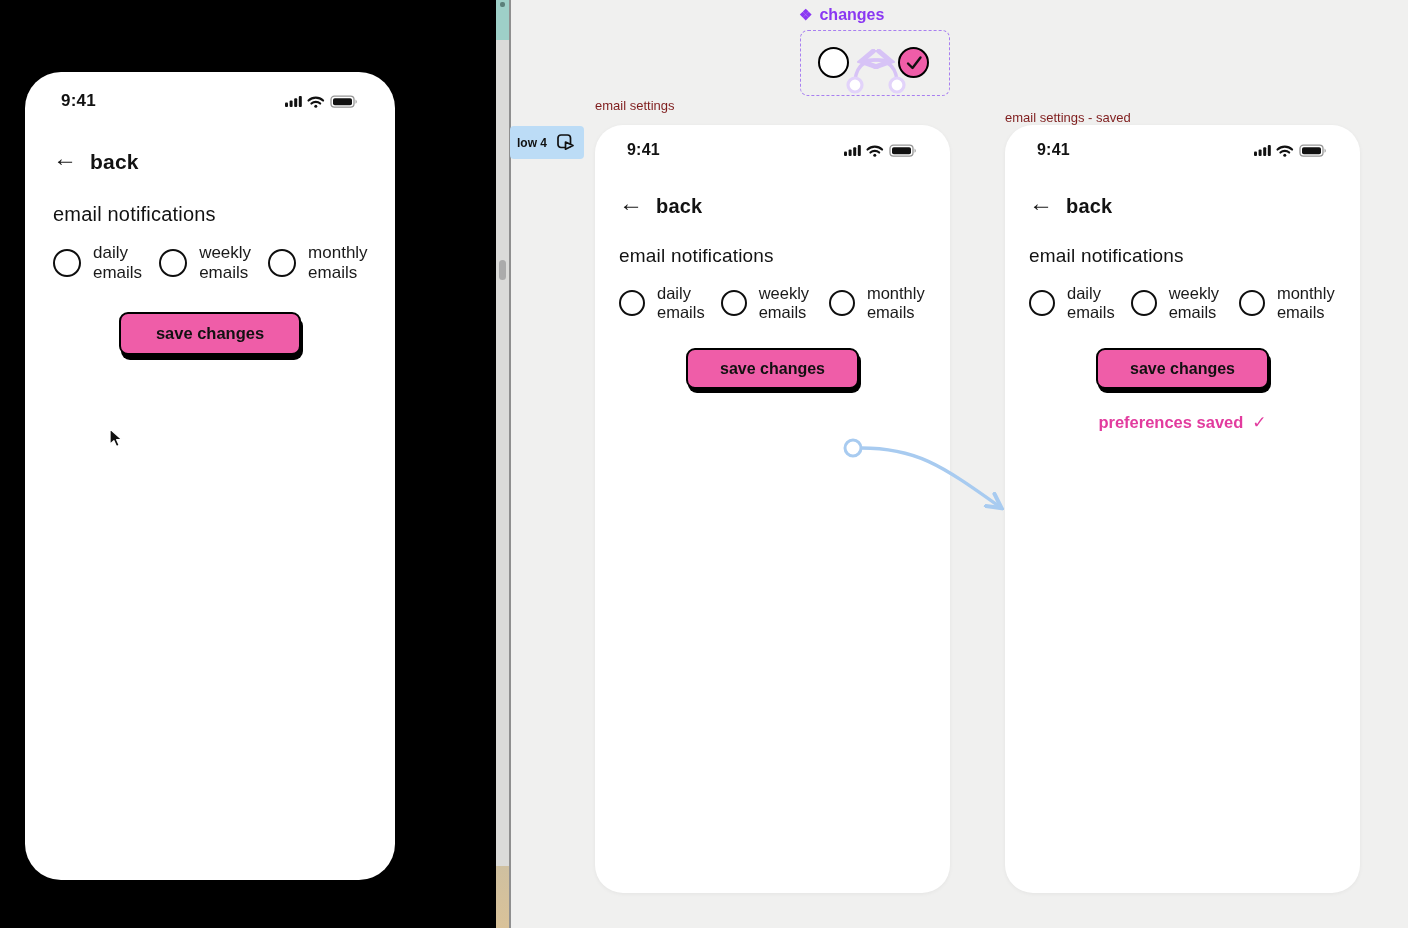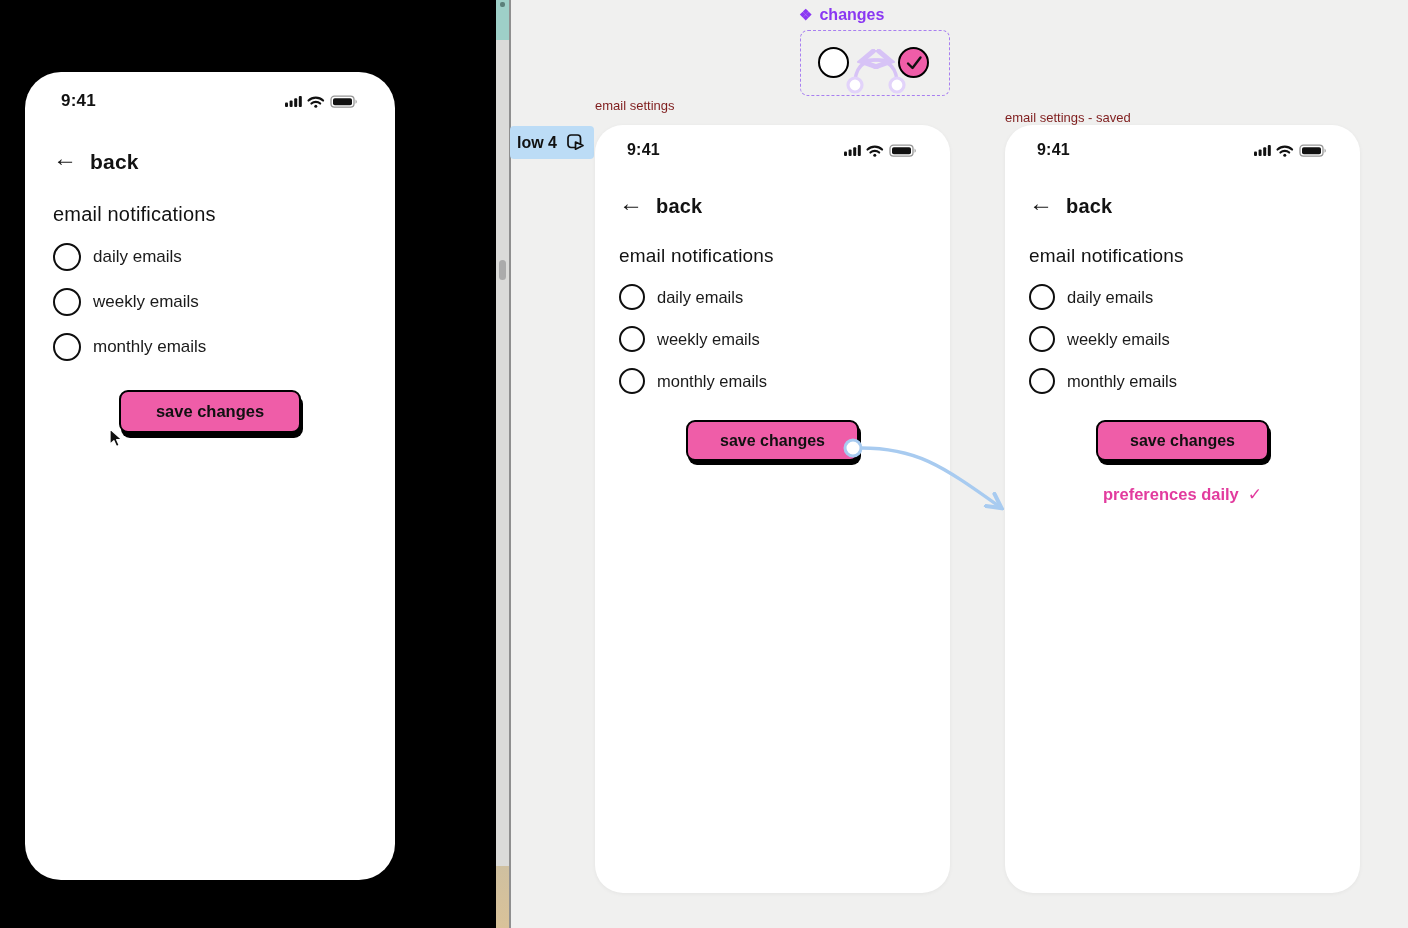--- a/index.html
+++ b/index.html
@@ -34,21 +34,21 @@
 
   
   .screen { position:relative; height:100%; padding:14px 24px 0; }
   .statusbar { display:flex; justify-content:space-between; align-items:center; height:22px; padding:0 8px; }
   .time { font-weight:700; font-size:16px; letter-spacing:.2px; }
   .sicons { display:flex; align-items:center; }
   .backrow { margin-top:26px; display:flex; align-items:center; gap:13px; }
   .back-arrow { font-size:24px; font-weight:700; line-height:20px; }
   .back-label { font-size:20px; font-weight:700; letter-spacing:.2px;margin-top:8px; }
   .heading { margin-top:27px; font-size:19px; font-weight:400; letter-spacing:.2px; }
-  .opts { margin-top:17px; display:flex; flex-direction:column; gap:16px; }
+  .opts { margin-top:17px; display:flex; flex-direction:row; gap:16px; }
   .opt { display:flex; align-items:center; gap:12px; }
   .radio { width:26px; height:26px; border:2.5px solid #0e0e0e; border-radius:50%; background:#fff; flex:none; }
   .opt-label { font-size:16.5px; color:#1a1a1a; }
   .save-btn { margin:26px auto 0; display:block; width:173px; height:41px;
               background:#ef5da8; border:2px solid #000; border-radius:9px;
               box-shadow:2px 4px 0 #000; font-size:16px; font-weight:700;
               font-family:"Liberation Sans",sans-serif; color:#111; cursor:pointer; }
   .confirm { margin-top:23px; display:flex; justify-content:center; align-items:center; gap:9px;
              color:#e23b9e; font-weight:700; font-size:16.5px; }
   .confirm .check { font-size:17px; font-weight:400; }
@@ -73,21 +73,21 @@
   .variant-circle { position:absolute; top:16px; width:31px; height:31px;
                     border:2.5px solid #000; border-radius:50%; background:#fff; }
   .variant-circle.checked { background:#ef5da8; display:flex; align-items:center; justify-content:center; }
   .variant-unchecked { left:17px; }
   .variant-checked  { left:97px; }
   .variant-arrows { position:absolute; left:40px; top:13px; }
 
   
   .flow-badge { position:absolute; left:-1px; top:126px; height:33px; padding:0 9px 0 7px;
                 background:#bcdcf6; border-radius:4px; display:flex; align-items:center; gap:9px;
-                font-weight:700; font-size:16px; color:#111; cursor:pointer; }
+                font-weight:700; font-size:12px; color:#111; cursor:pointer; }
 
   
   .connector { position:absolute; left:329px; top:428px; pointer-events:none; }
 
   
   .cursor { position:absolute; left:84px; top:356px; }
 </style>
 </head>
 <body>
 
@@ -286,19 +286,19 @@
           <span class="radio"></span>
           <span class="opt-label">weekly emails</span>
         </div>
         <div class="opt">
           <span class="radio"></span>
           <span class="opt-label">monthly emails</span>
         </div>
       </div>
       <button class="save-btn">save changes</button>
       <div class="confirm">
-        <span>preferences daily</span>
+        <span>preferences saved</span>
         <span class="check">✓</span>
       </div>
     </div>
   </div>
 
 </div>
 
 </body></html>

